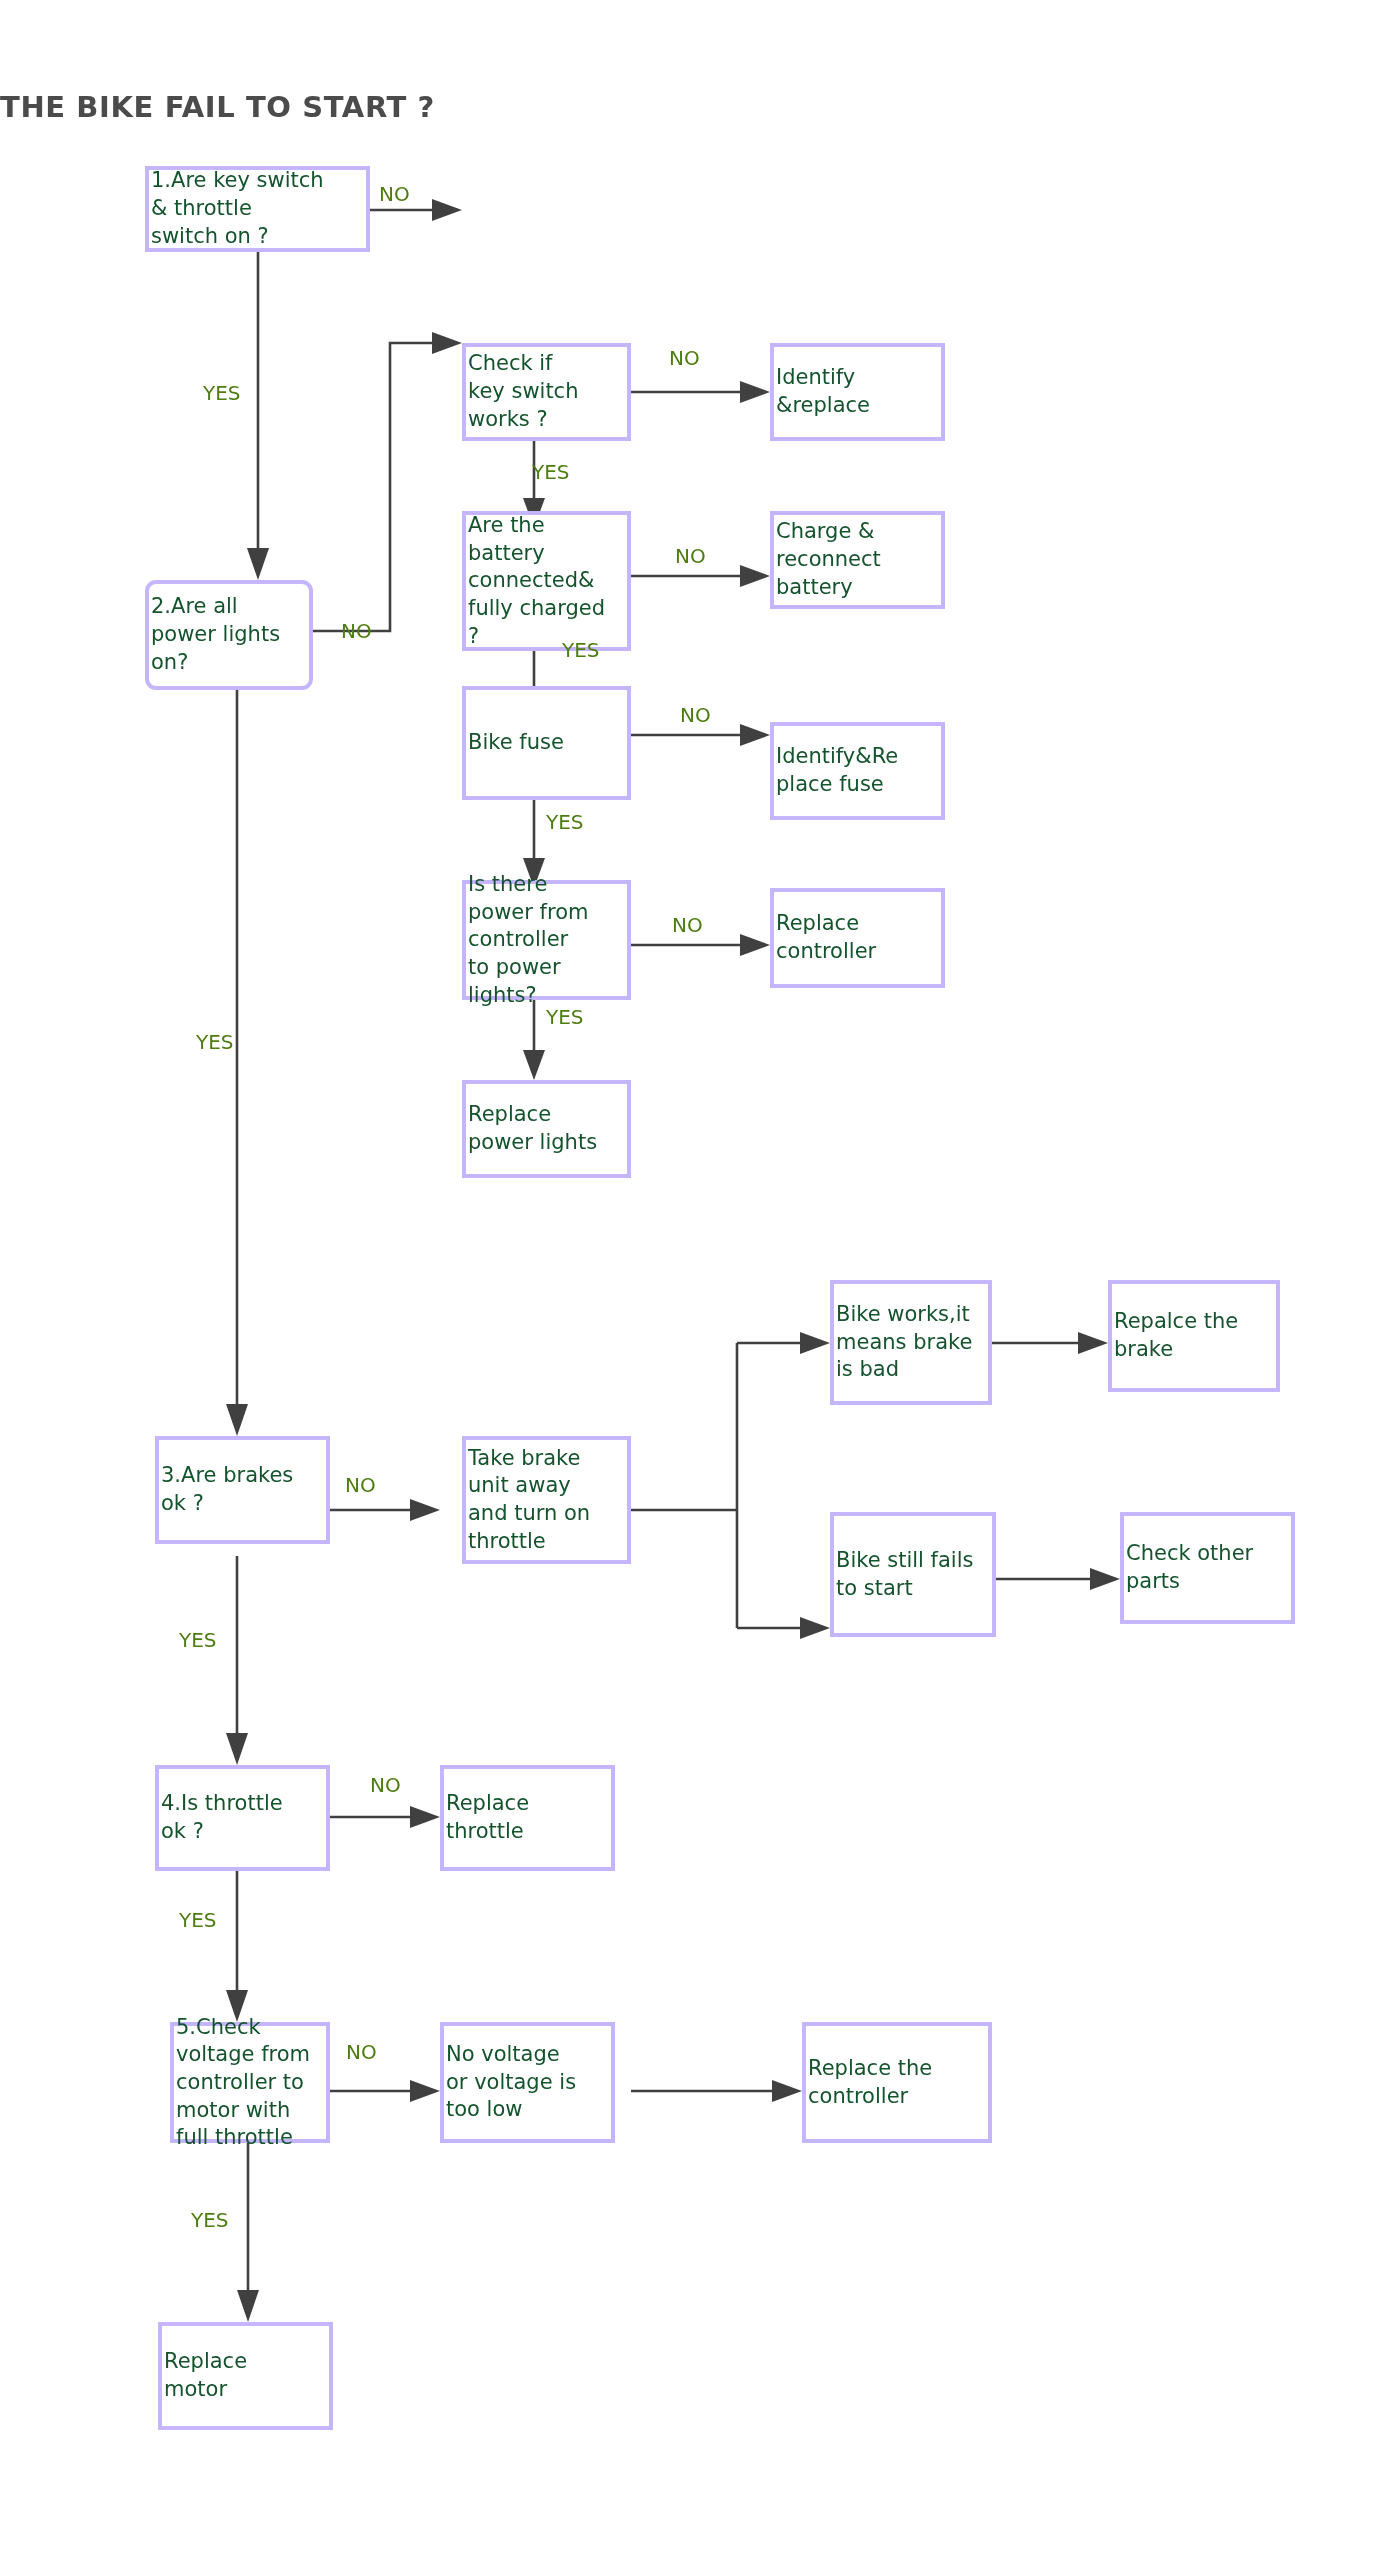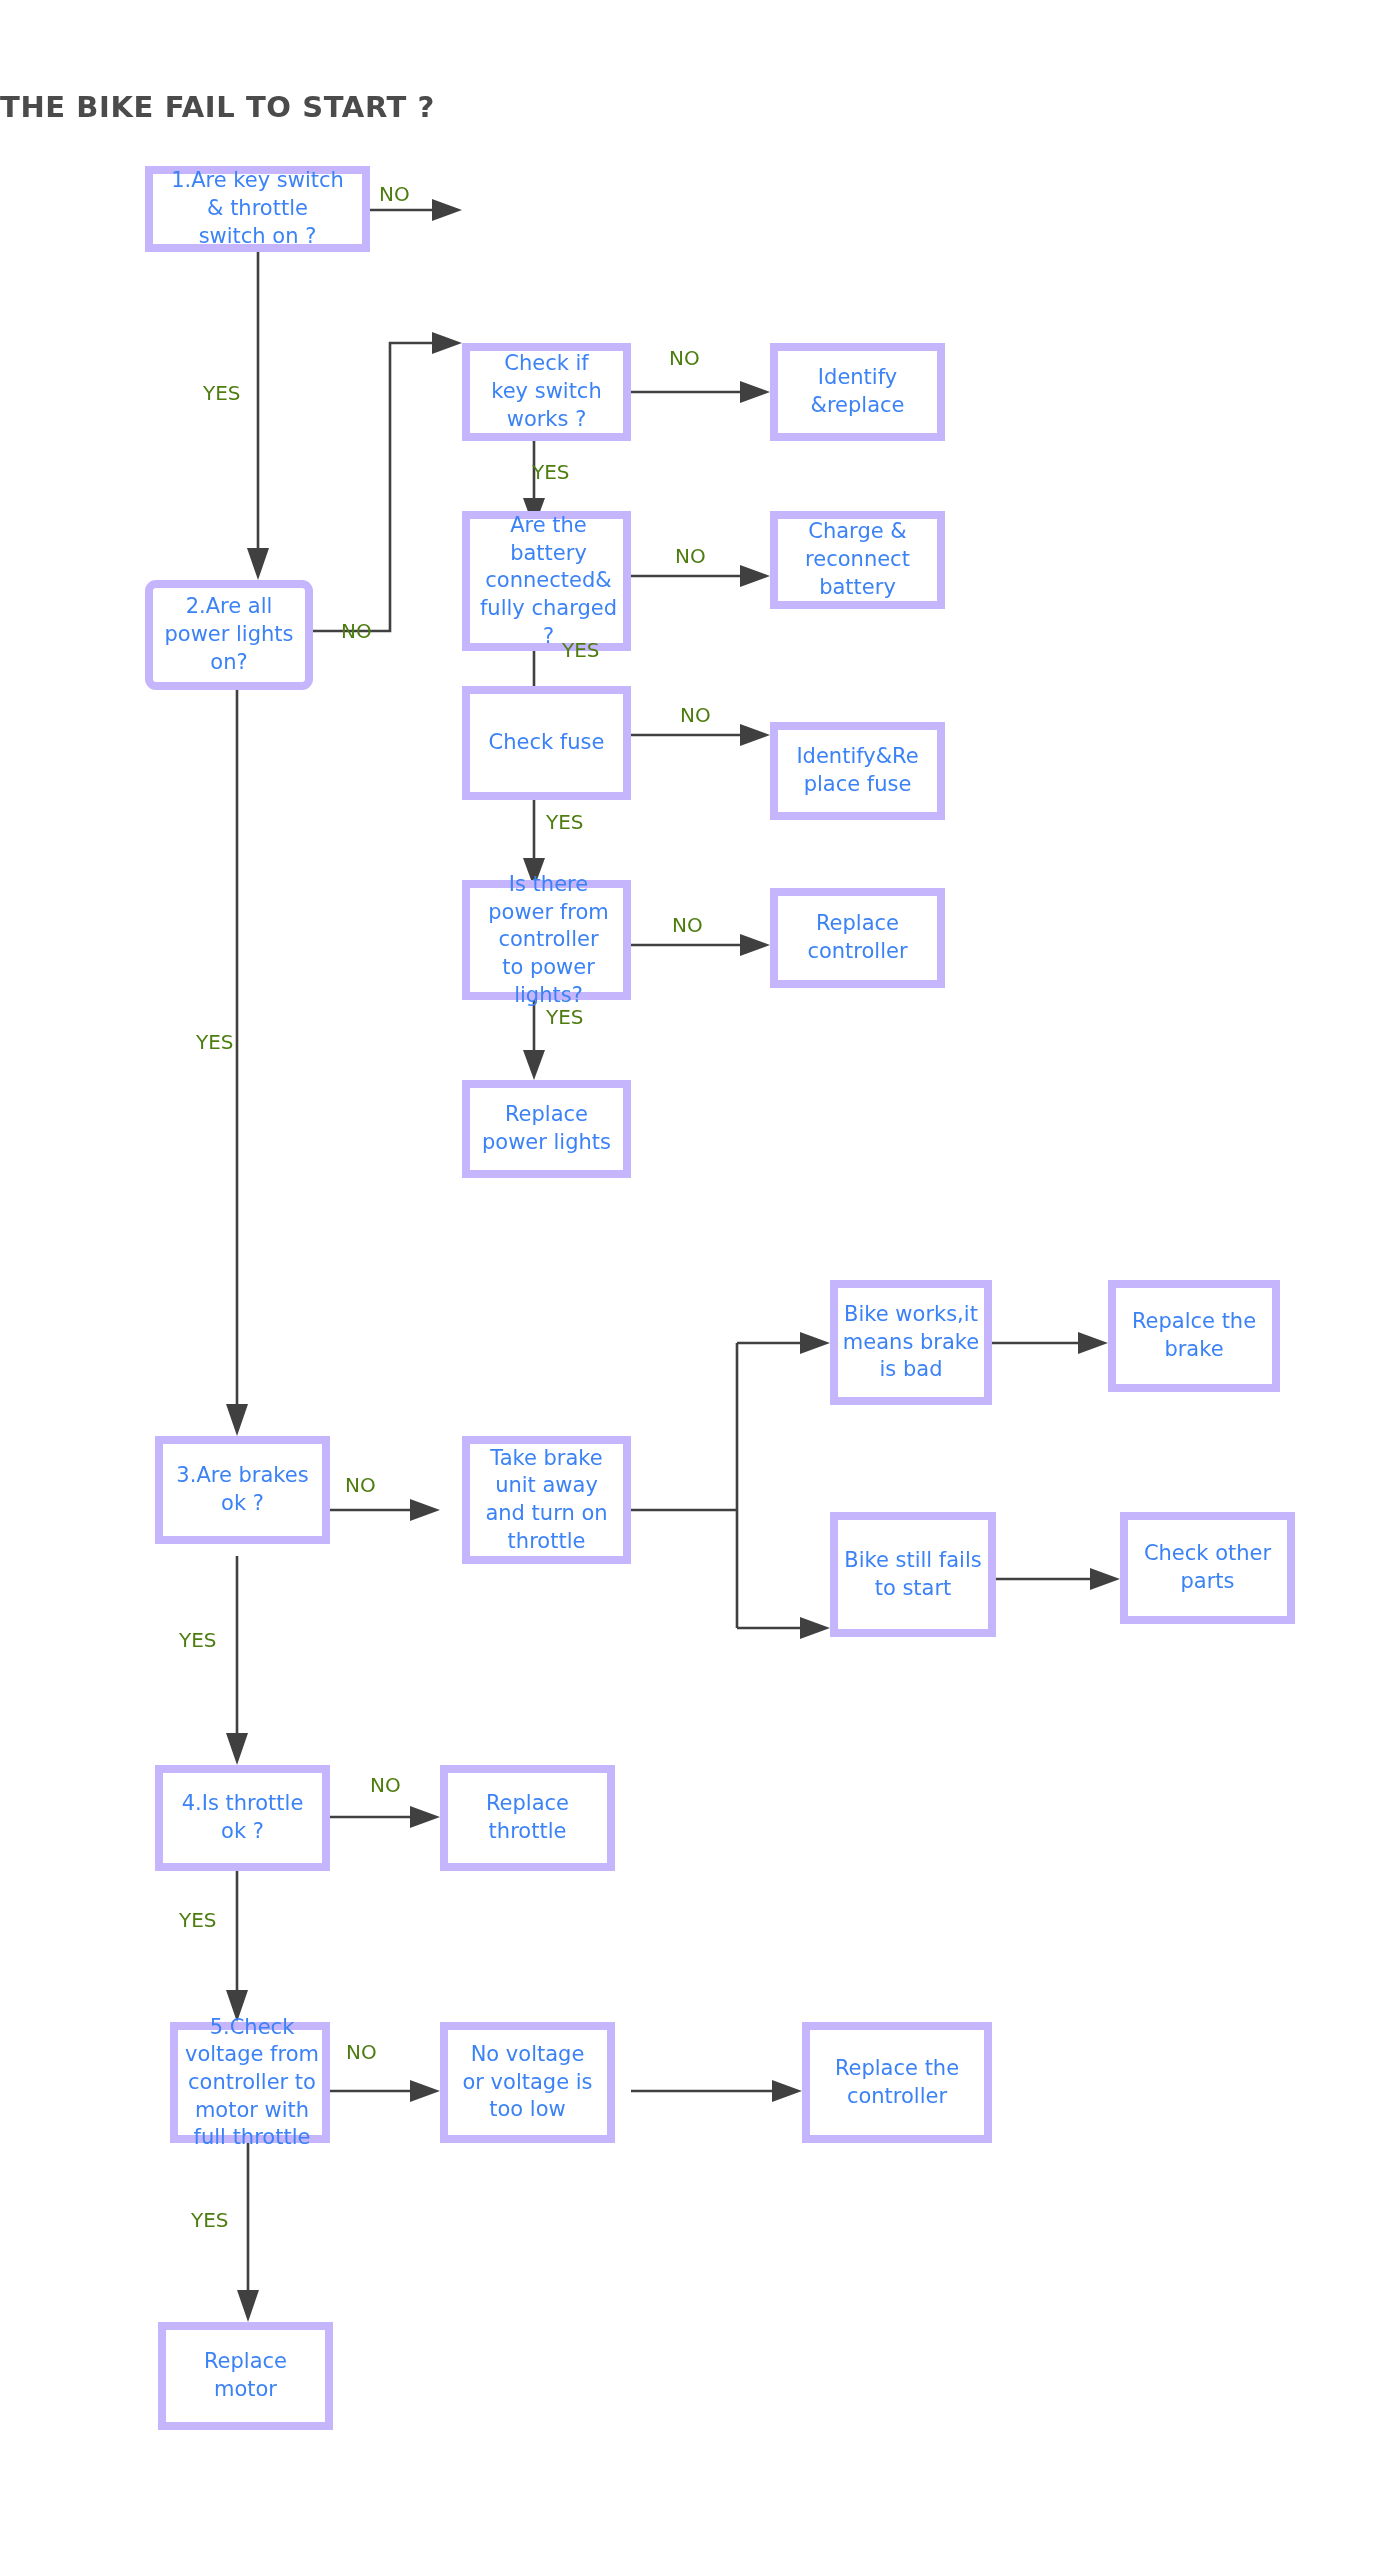--- a/index.html
+++ b/index.html
@@ -21,26 +21,26 @@
     top: 90px;
     width: 1380px;
     font-size: 29px;
     color: #4b4b4b;
     letter-spacing: 0.6px;
     font-weight: 700;
   }
   .node {
     position: absolute;
     box-sizing: border-box;
-    border: 8px solid #c4b5fd;
+    border: 4px solid #c4b5fd;
     background: #ffffff;
-    color: #3b82f6;
+    color: #14532d;
     font-size: 21px;
     line-height: 1.32;
-    text-align: center;
+    text-align: left;
     display: flex;
     align-items: center;
     justify-content: center;
     z-index: 3;
   }
   .node .txt {
     width: 100%;
     white-space: pre-line;
     padding: 0 2px;
   }
@@ -192,21 +192,21 @@
 battery</span>
   </div>
 
   <div class="node" style="left:145px; top:580px; width:168px; height:110px;border-radius:11px;">
     <span class="txt">2.Are all
 power lights
 on?</span>
   </div>
 
   <div class="node" style="left:462px; top:686px; width:169px; height:114px;">
-    <span class="txt">Check fuse</span>
+    <span class="txt">Bike fuse</span>
   </div>
 
   <div class="node" style="left:770px; top:686px; width:175px; height:98px;margin-top:36px;">
     <span class="txt">Identify&amp;Re
 place fuse</span>
   </div>
 
   <div class="node overflow" style="left:462px; top:880px; width:169px; height:120px;">
     <span class="txt">Is there
 power from

